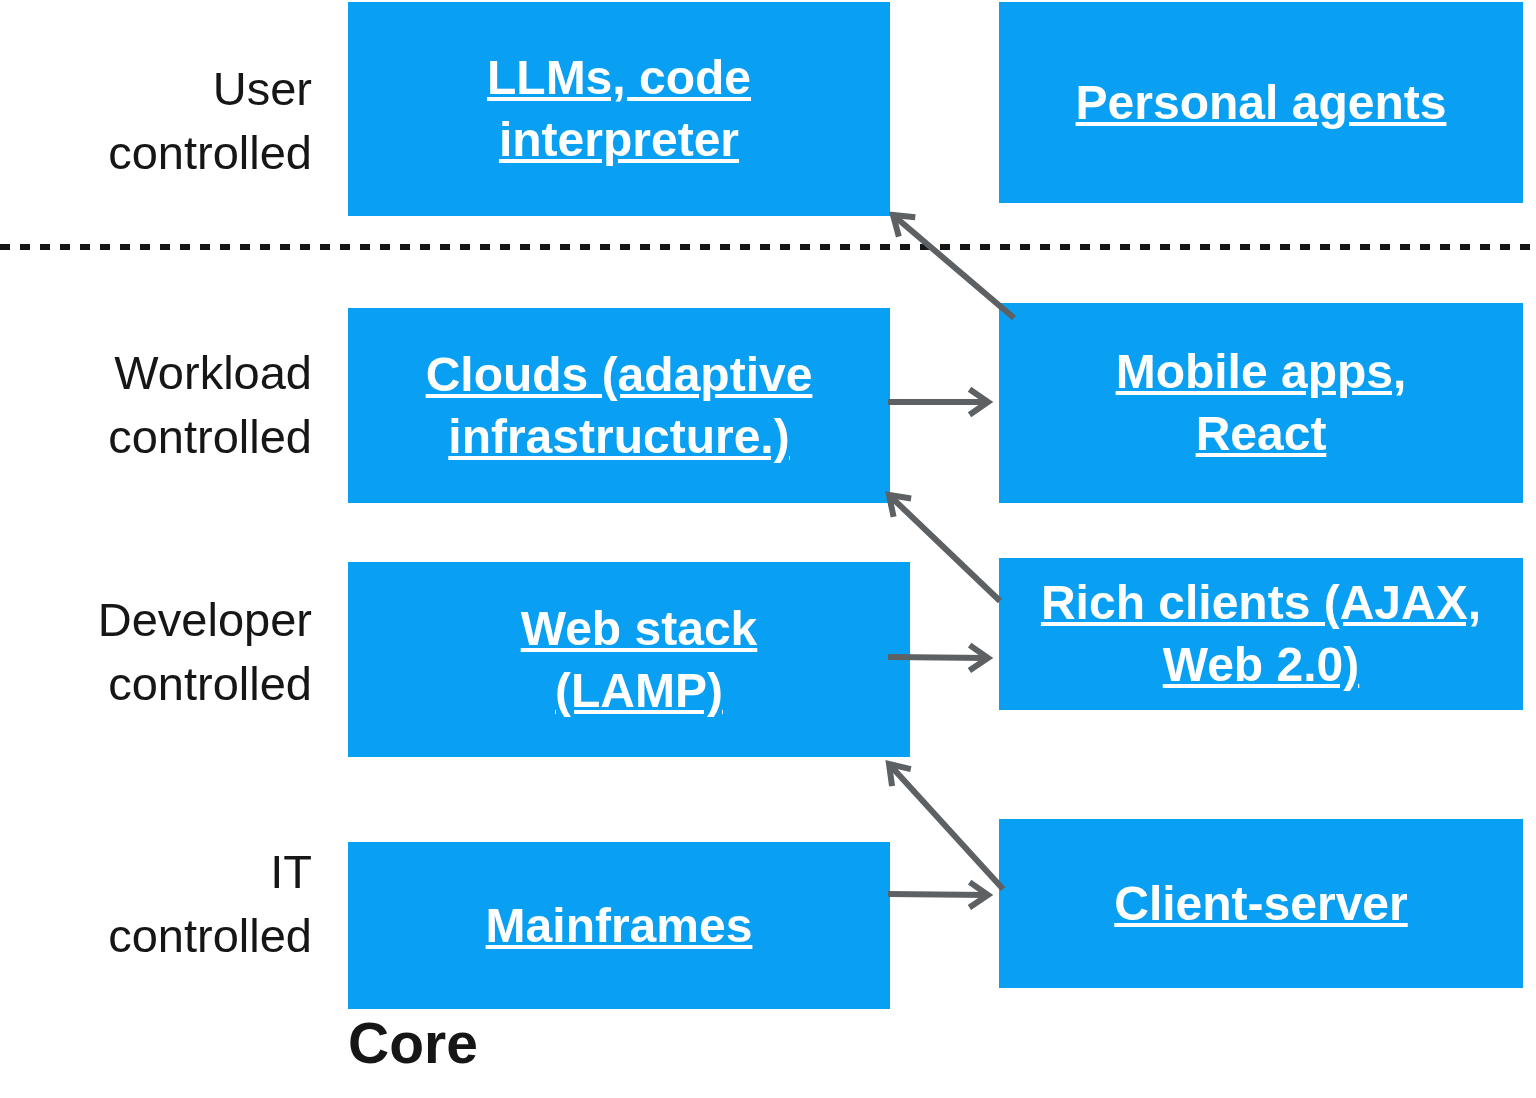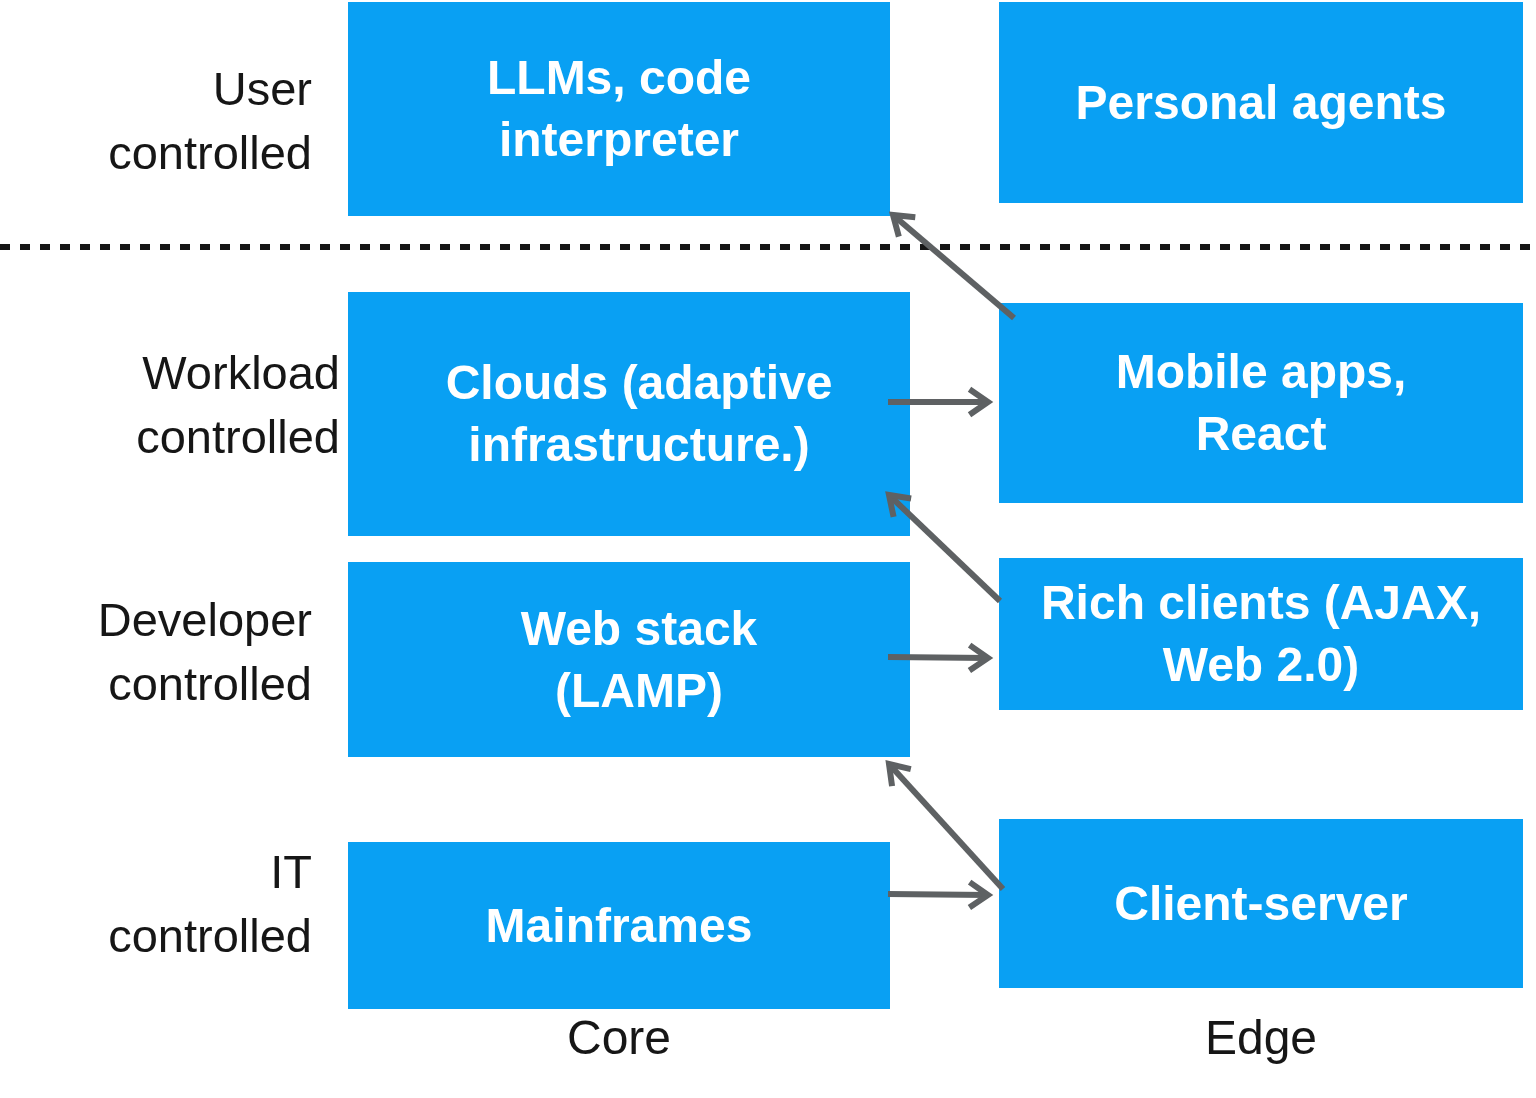--- a/index.html
+++ b/index.html
@@ -24,51 +24,52 @@
     background:var(--box-blue,#09a0f3);
     color:var(--box-text,#ffffff);
     font-weight:bold;
     font-size:48px;
     line-height:62px;
     display:flex;
     align-items:center;
     justify-content:center;
     text-align:center;
     white-space:pre-line;
+    text-decoration:underline;
   }
   .col-core{left:348px;width:542px;}
   .col-edge{left:999px;width:524px;}
   #node-llms{top:2px;height:214px;}
   #node-personal-agents{top:2px;height:201px;}
-  #node-clouds{top:292px;height:244px;padding-left:20px;}
+  #node-clouds{top:308px;height:195px;}
   #node-mobile-apps{top:303px;height:200px;}
   #node-web-stack{top:562px;height:195px;padding-left:20px;}
   #node-rich-clients{top:558px;height:152px;}
   #node-mainframes{top:842px;height:167px;}
   #node-client-server{top:819px;height:169px;}
   #label-user{top:57px;}
-  #label-workload{top:341px;margin-left:28px;}
+  #label-workload{top:341px;}
   #label-developer{top:588px;}
   #label-it{top:840px;}
   #divider{
     position:absolute;
     left:0;top:244px;
     width:1536px;height:6px;
     background:repeating-linear-gradient(90deg,
       var(--divider-black,#151515) 0px,
       var(--divider-black,#151515) 10px,
       transparent 10px,
       transparent 20px);
   }
   .col-label{
     position:absolute;
     top:1010px;
-    text-align:center;
-    font-weight:normal;
-    font-size:48px;
+    text-align:left;
+    font-weight:bold;
+    font-size:57px;
     color:var(--text-black,#161616);
   }
   #arrow-layer{
     position:absolute;
     left:0;top:0;
     pointer-events:none;
   }
 </style>
 </head>
 <body>
@@ -97,21 +98,20 @@
 
   <div class="node col-core" id="node-web-stack">Web stack
 (LAMP)</div>
   <div class="node col-edge" id="node-rich-clients">Rich clients (AJAX,
 Web 2.0)</div>
 
   <div class="node col-core" id="node-mainframes">Mainframes</div>
   <div class="node col-edge" id="node-client-server">Client-server</div>
 
   <div class="col-label col-core" id="core-label">Core</div>
-  <div class="col-label col-edge" id="edge-label">Edge</div>
 
   <svg id="arrow-layer" width="1536" height="1098" viewBox="0 0 1536 1098">
     <defs>
       <marker id="arrowhead" markerUnits="userSpaceOnUse" markerWidth="44" markerHeight="44" viewBox="-22 -22 44 44" refX="0" refY="0" orient="auto">
         <path id="arrowhead-path" d="M -16 -11 L 0 0 L -16 11" fill="none" stroke-width="6" stroke-linecap="square" stroke="#5e6163"></path>
       </marker>
     </defs>
   <line x1="888" y1="894" x2="988" y2="895" stroke="#5e6163" stroke-width="6" marker-end="url(#arrowhead)"></line>
       <line x1="1003" y1="889" x2="889" y2="764" stroke="#5e6163" stroke-width="6" marker-end="url(#arrowhead)"></line>
       <line x1="888" y1="657" x2="988" y2="658" stroke="#5e6163" stroke-width="6" marker-end="url(#arrowhead)"></line>

